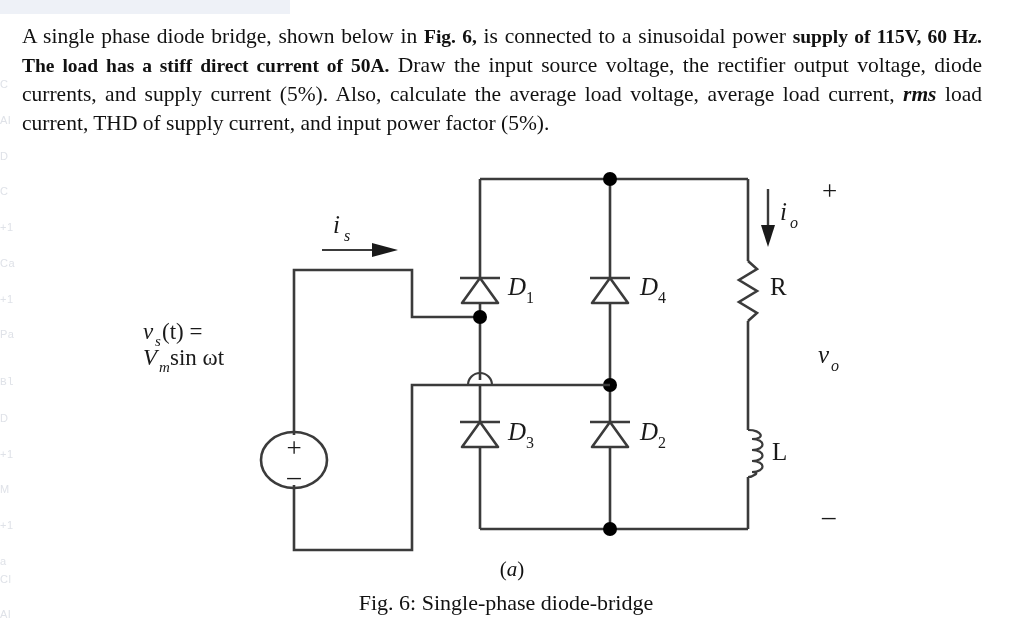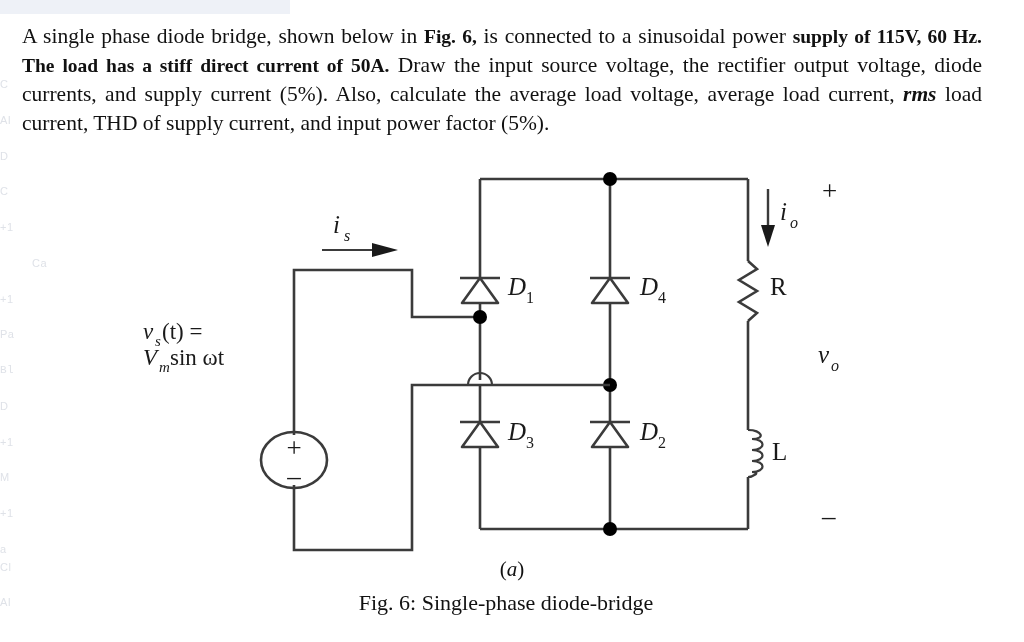--- a/index.html
+++ b/index.html
@@ -106,24 +106,24 @@
 
 <div id="page">
 
   <div class="topband"></div>
   <div class="ghost-col" id="ghostcol">
       <span style="margin-top: 78px;">C</span>
       <span style="margin-top: 22px;">AI</span>
       <span style="margin-top: 22px;">D</span>
       <span style="margin-top: 22px;">C</span>
       <span style="margin-top: 22px;">+1</span>
-      <span style="margin-top: 22px; padding-left: 32px;">Ca</span>
+      <span style="margin-top: 22px;">Ca</span>
       <span style="margin-top: 22px;">+1</span>
       <span style="margin-top: 22px;">Pa</span>
-      <span style="margin-top: 22px; font-family: Liberation Mono, monospace;">Bl</span>
+      <span style="margin-top: 34px; font-family: Liberation Mono, monospace;">Bl</span>
       <span style="margin-top: 22px;">D</span>
       <span style="margin-top: 22px;">+1</span>
       <span style="margin-top: 22px;">M</span>
       <span style="margin-top: 22px;">+1</span>
       <span style="margin-top: 22px;">a</span>
       <span style="margin-top: 4px;">Cl</span>
       <span style="margin-top: 22px;">AI</span>
     </div>
 
   <div class="statement">

